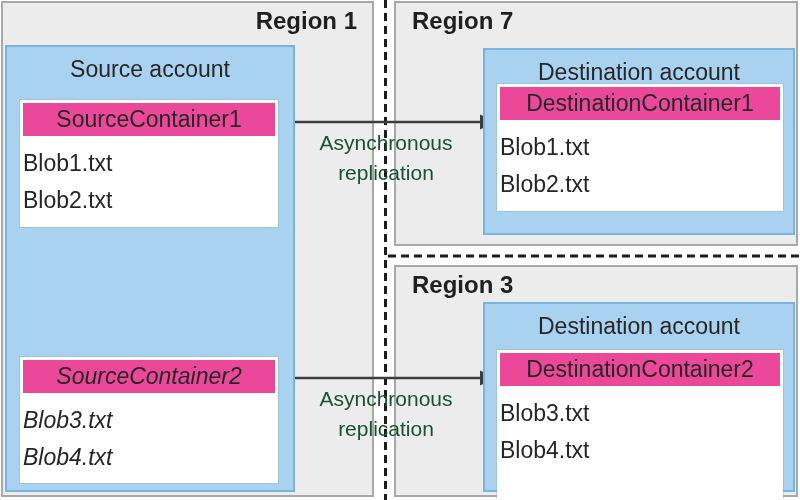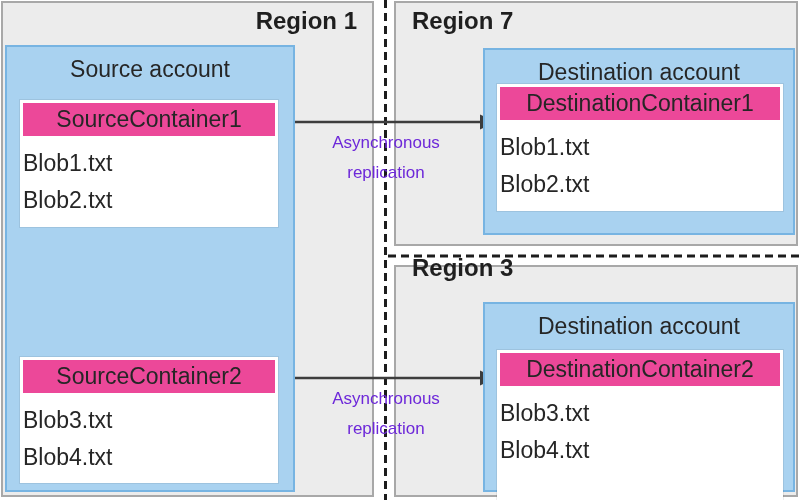--- a/index.html
+++ b/index.html
@@ -11,50 +11,50 @@
     position:absolute;background:#ececec;border:2px solid #a8a8a8;box-sizing:border-box;
   }
   #region1{left:1px;top:1px;width:373px;height:496px;}
   #region2{left:394px;top:1px;width:404px;height:245px;}
   #region3{left:394px;top:265px;width:404px;height:232px;}
   .region-label{
     position:absolute;font-size:24px;font-weight:700;color:#1f1f1f;white-space:nowrap;
   }
   #region1-label{top:7px;left:0px;width:357px;text-align:right;}
   #region2-label{top:7px;left:412px;}
-  #region3-label{top:254px;left:412px;}
+  #region3-label{top:271px;left:412px;}
   svg.overlay{position:absolute;left:0;top:0;pointer-events:none;}
   .account{
     position:absolute;background:#a9d2f0;border:2px solid #77b4e2;box-sizing:border-box;
   }
   #source-account{left:5px;top:45px;width:290px;height:447px;}
   #dest-account-r2{left:483px;top:48px;width:312px;height:187px;}
   #dest-account-r3{left:483px;top:302px;width:312px;height:190px;}
   .account-title{
     font-size:23px;text-align:center;margin-top:9px;color:#262626;
   }
   .cbox{
     position:absolute;background:#ffffff;box-sizing:border-box;padding:3px;
     box-shadow:0 0 0 1px rgba(0,0,0,0.07);
   }
   #scontainer1{left:20px;top:100px;width:258px;height:127px;}
-  #scontainer2{left:20px;top:357px;width:258px;height:126px;}
+  #scontainer2{left:20px;top:357px;width:258px;height:126px;font-style:italic;}
   #dcontainer1{left:497px;top:84px;width:286px;height:127px;}
   #dcontainer2{left:497px;top:350px;width:286px;height:160px;}
   .cbox-header{
     background:#ec4899;height:33px;line-height:33px;text-align:center;
     font-size:23px;white-space:nowrap;overflow:hidden;
   }
   .blob{
     font-size:23px;line-height:37px;white-space:nowrap;
   }
   .blob.first{margin-top:9px;}
   .arrow-label{
     position:absolute;width:210px;left:281px;text-align:center;
-    font-size:17px;line-height:30px;color:#6d28d9;
+    font-size:21px;line-height:30px;color:#14532d;
   }
   #arrow-label-1{top:128px;}
   #arrow-label-2{top:384px;}
 </style>
 </head>
 <body>
 
 <div class="stage">
 
   <div class="region" id="region1"></div>

